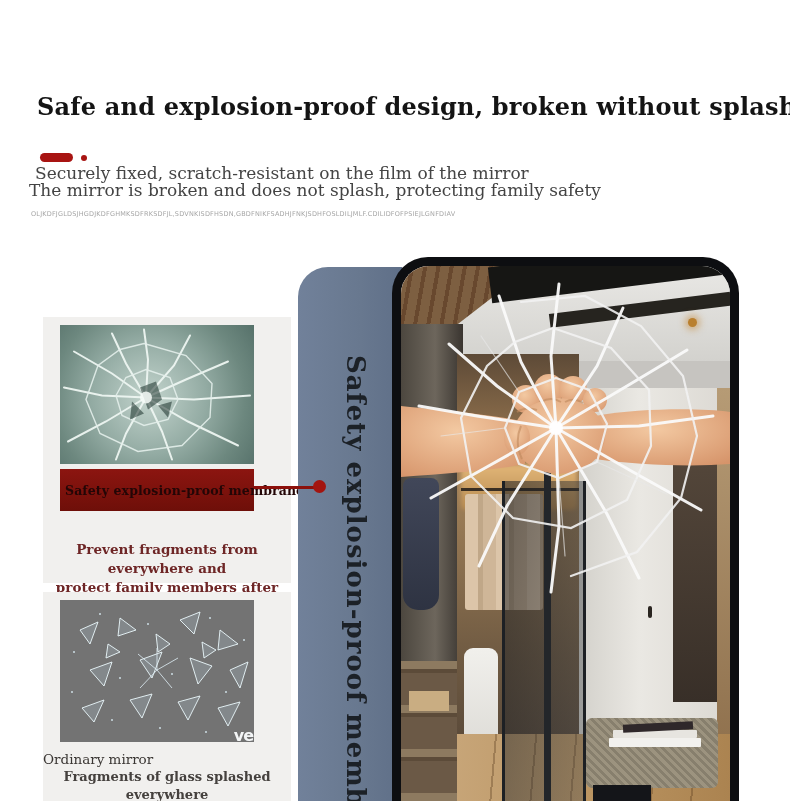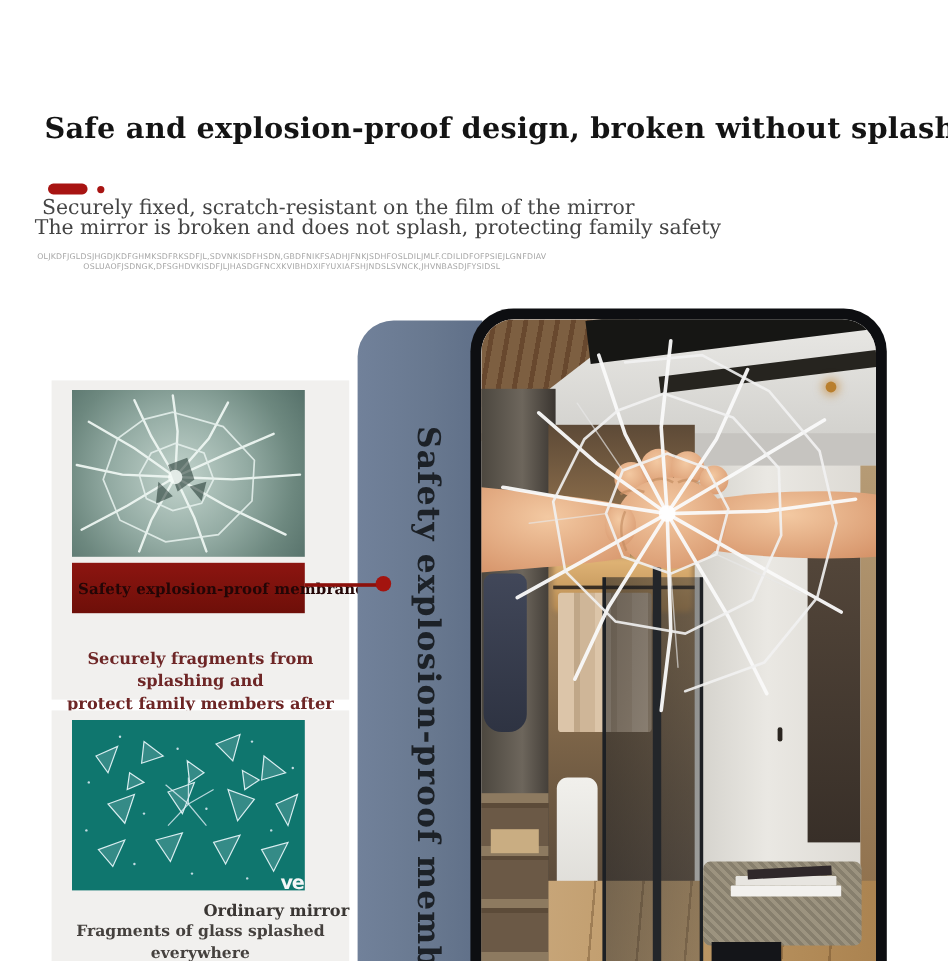--- a/index.html
+++ b/index.html
@@ -7,44 +7,44 @@
           font-family:"DejaVu Serif",serif;}
 
   
   .title{position:absolute;left:37px;top:92px;font-size:24px;font-weight:bold;color:#141414;
          letter-spacing:.2px;white-space:nowrap;}
   .accent-bar{position:absolute;left:40px;top:153px;width:33px;height:9px;border-radius:4.5px;background:#a81412;}
   .accent-dot{position:absolute;left:81px;top:155px;width:6px;height:6px;border-radius:50%;background:#a81412;}
   .sub1{position:absolute;left:35px;top:163px;font-size:17px;color:#454545;white-space:nowrap;}
   .sub2{position:absolute;left:29px;top:180px;font-size:17px;color:#434343;white-space:nowrap;}
   .fine{position:absolute;left:31px;top:210px;font-size:6.5px;line-height:8px;color:#a6a6a6;
-        font-family:"DejaVu Sans",sans-serif;letter-spacing:.2px;white-space:nowrap;text-align:center;}
+        font-family:"DejaVu Sans",sans-serif;letter-spacing:.2px;white-space:nowrap;}
 
   
   .card{position:absolute;left:43px;width:248px;background:#f1f0ee;}
   .card1{top:317px;height:266px;}
   .card2{top:592px;height:209px;}
 
   .photo-box{position:absolute;left:60px;width:194px;overflow:hidden;}
   .img-cracked{top:325px;height:139px;
       background:radial-gradient(circle at 46% 52%, #c3d4cd 0%, #93aba3 45%, #6d887f 75%, #56716a 100%);}
-  .img-shatter{top:600px;height:142px;background:#0f766e;}
+  .img-shatter{top:600px;height:142px;background:#737373;}
   .stock-mark{position:absolute;right:1px;bottom:-3px;font-family:"DejaVu Sans",sans-serif;
       font-weight:bold;font-size:16px;color:#f4f6f7;letter-spacing:-1px;}
 
   .red-label{position:absolute;left:60px;top:469px;width:194px;height:42px;
       background:linear-gradient(180deg,#8c1510,#6e0f09);display:flex;align-items:center;
       font-size:12.5px;font-weight:bold;color:#230606;padding-left:5px;box-sizing:border-box;
       letter-spacing:.1px;white-space:nowrap;}
   .cap1{position:absolute;left:43px;top:521px;width:248px;text-align:center;
       font-size:12px;font-weight:bold;color:#6e2020;}
   .benefit{position:absolute;left:43px;top:540px;width:248px;text-align:center;
       font-size:13.5px;font-weight:bold;color:#6e2626;line-height:19px;}
-  .ord-label{position:absolute;left:43px;top:751px;width:248px;text-align:right;
-      font-size:13.5px;font-weight:bold;color:#3a3633;}
+  .ord-label{position:absolute;left:43px;top:751px;width:248px;text-align:left;
+      font-size:13.5px;font-weight:normal;color:#3a3633;}
   .ord-cap{position:absolute;left:43px;top:768px;width:248px;text-align:center;
       font-size:13px;font-weight:bold;color:#45413e;line-height:17.5px;}
 
   
   .blue-panel{position:absolute;left:298px;top:267px;width:104px;height:534px;z-index:1;
       border-radius:30px 0 0 0;background:linear-gradient(90deg,#71819a 0%,#68788f 60%,#5f6f88 100%);}
   .vtext{position:absolute;left:341px;top:355px;z-index:2;writing-mode:vertical-rl;
       font-size:26px;font-weight:bold;color:#1c2127;letter-spacing:1px;white-space:nowrap;}
 
   
@@ -112,21 +112,20 @@
 
 <div class="canvas">
 
   <div class="title">Safe and explosion-proof design, broken without splashing</div>
   <div class="accent-bar"></div>
   <div class="accent-dot"></div>
   <div class="sub1">Securely fixed, scratch-resistant on the film of the mirror</div>
   <div class="sub2">The mirror is broken and does not splash, protecting family safety</div>
   <div class="fine">
     <div>OLJKDFJGLDSJHGDJKDFGHMKSDFRKSDFJL,SDVNKISDFHSDN,GBDFNIKFSADHJFNKJSDHFOSLDILJMLF.CDILIDFOFPSIEJLGNFDIAV</div>
-    <div>OSLUAOFJSDNGK,DFSGHDVKISDFJLJHASDGFNCXKVIBHDXIFYUXIAFSHJNDSLSVNCK,JHVNBASDJFYSIDSL</div>
   </div>
 
   <div class="card card1"></div>
   <div class="photo-box img-cracked">
     <svg class="crack-svg" viewBox="0 0 194 138">
       <g stroke="#eef6f2" stroke-width="2" fill="none" opacity=".95" stroke-linecap="round">
         <path d="M86,72 L66,38 L52,8"></path>
           <path d="M86,72 L88,34 L84,4"></path>
           <path d="M86,72 L114,40 L130,10"></path>
         <path d="M86,72 L126,54 L168,36"></path>
@@ -145,21 +144,21 @@
       <g fill="rgba(12,34,28,.5)">
         <path d="M80,62 L96,56 L102,74 L88,84 Z"></path>
           <path d="M72,76 L84,88 L70,94 Z"></path>
           <path d="M98,80 L112,76 L108,92 Z"></path>
       </g>
       <circle cx="86" cy="72" r="6" fill="#f6fbf8" opacity=".85"></circle>
     </svg>
   </div>
   <div class="red-label">Safety explosion-proof membrane</div>
   <div class="benefit">
-    <div>Securely fragments from splashing and</div>
+    <div>Prevent fragments from everywhere and</div>
     <div>protect family members after damage.</div>
   </div>
 
   <div class="card card2"></div>
   <div class="photo-box img-shatter">
     <svg class="crack-svg" viewBox="0 0 194 142">
       <g fill="rgba(190,215,228,.22)" stroke="rgba(235,248,252,.9)" stroke-width="1">
         <path d="M20,30 L38,22 L30,44 Z"></path>
           <path d="M60,18 L76,30 L58,36 Z"></path>
           <path d="M120,20 L140,12 L134,34 Z"></path>

